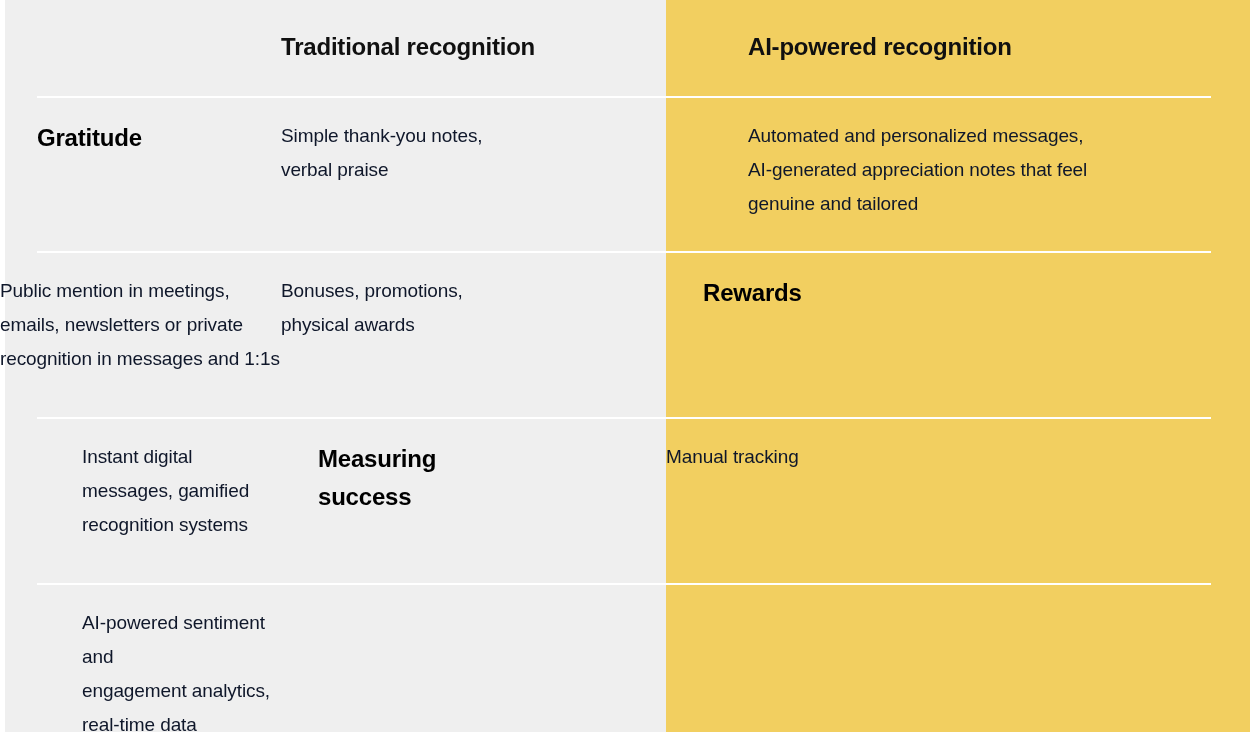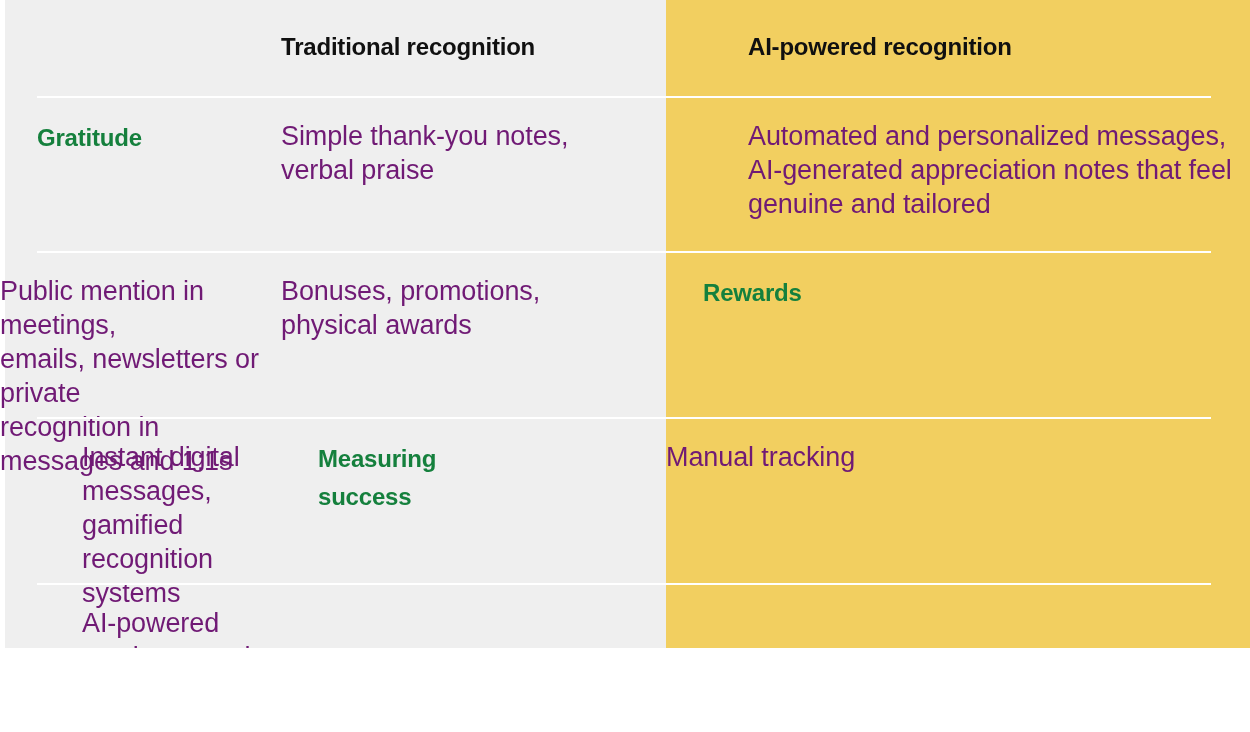--- a/index.html
+++ b/index.html
@@ -8,21 +8,21 @@
     width: 1250px;
     height: 732px;
     background: #ffffff;
     font-family: "Liberation Sans", sans-serif;
     -webkit-font-smoothing: antialiased;
   }
 
   #comparison-table {
     position: relative;
     width: 1250px;
-    height: 648px;
+    height: 732px;
     background: #ffffff;
     overflow: hidden;
   }
 
   
   .band {
     position: absolute;
     top: 0;
     height: 732px;
   }
@@ -64,31 +64,31 @@
     letter-spacing: -0.2px;
     line-height: 1.2;
     padding-top: 33px;
     white-space: nowrap;
   }
 
   
   .row-label {
     font-size: 24px;
     font-weight: bold;
-    color: #15803d;
+    color: #000000;
     letter-spacing: -0.2px;
     line-height: 38px;
     padding-top: 22px;
   }
 
   
   .body-text {
-    font-size: 27px;
+    font-size: 19px;
     font-weight: normal;
-    color: #701a75;
+    color: #0f172a;
     line-height: 34px;
     letter-spacing: -0.1px;
     padding-top: 22px;
     white-space: pre-line;
   }
 
   
   .divider {
     position: absolute;
     left: 37px;

